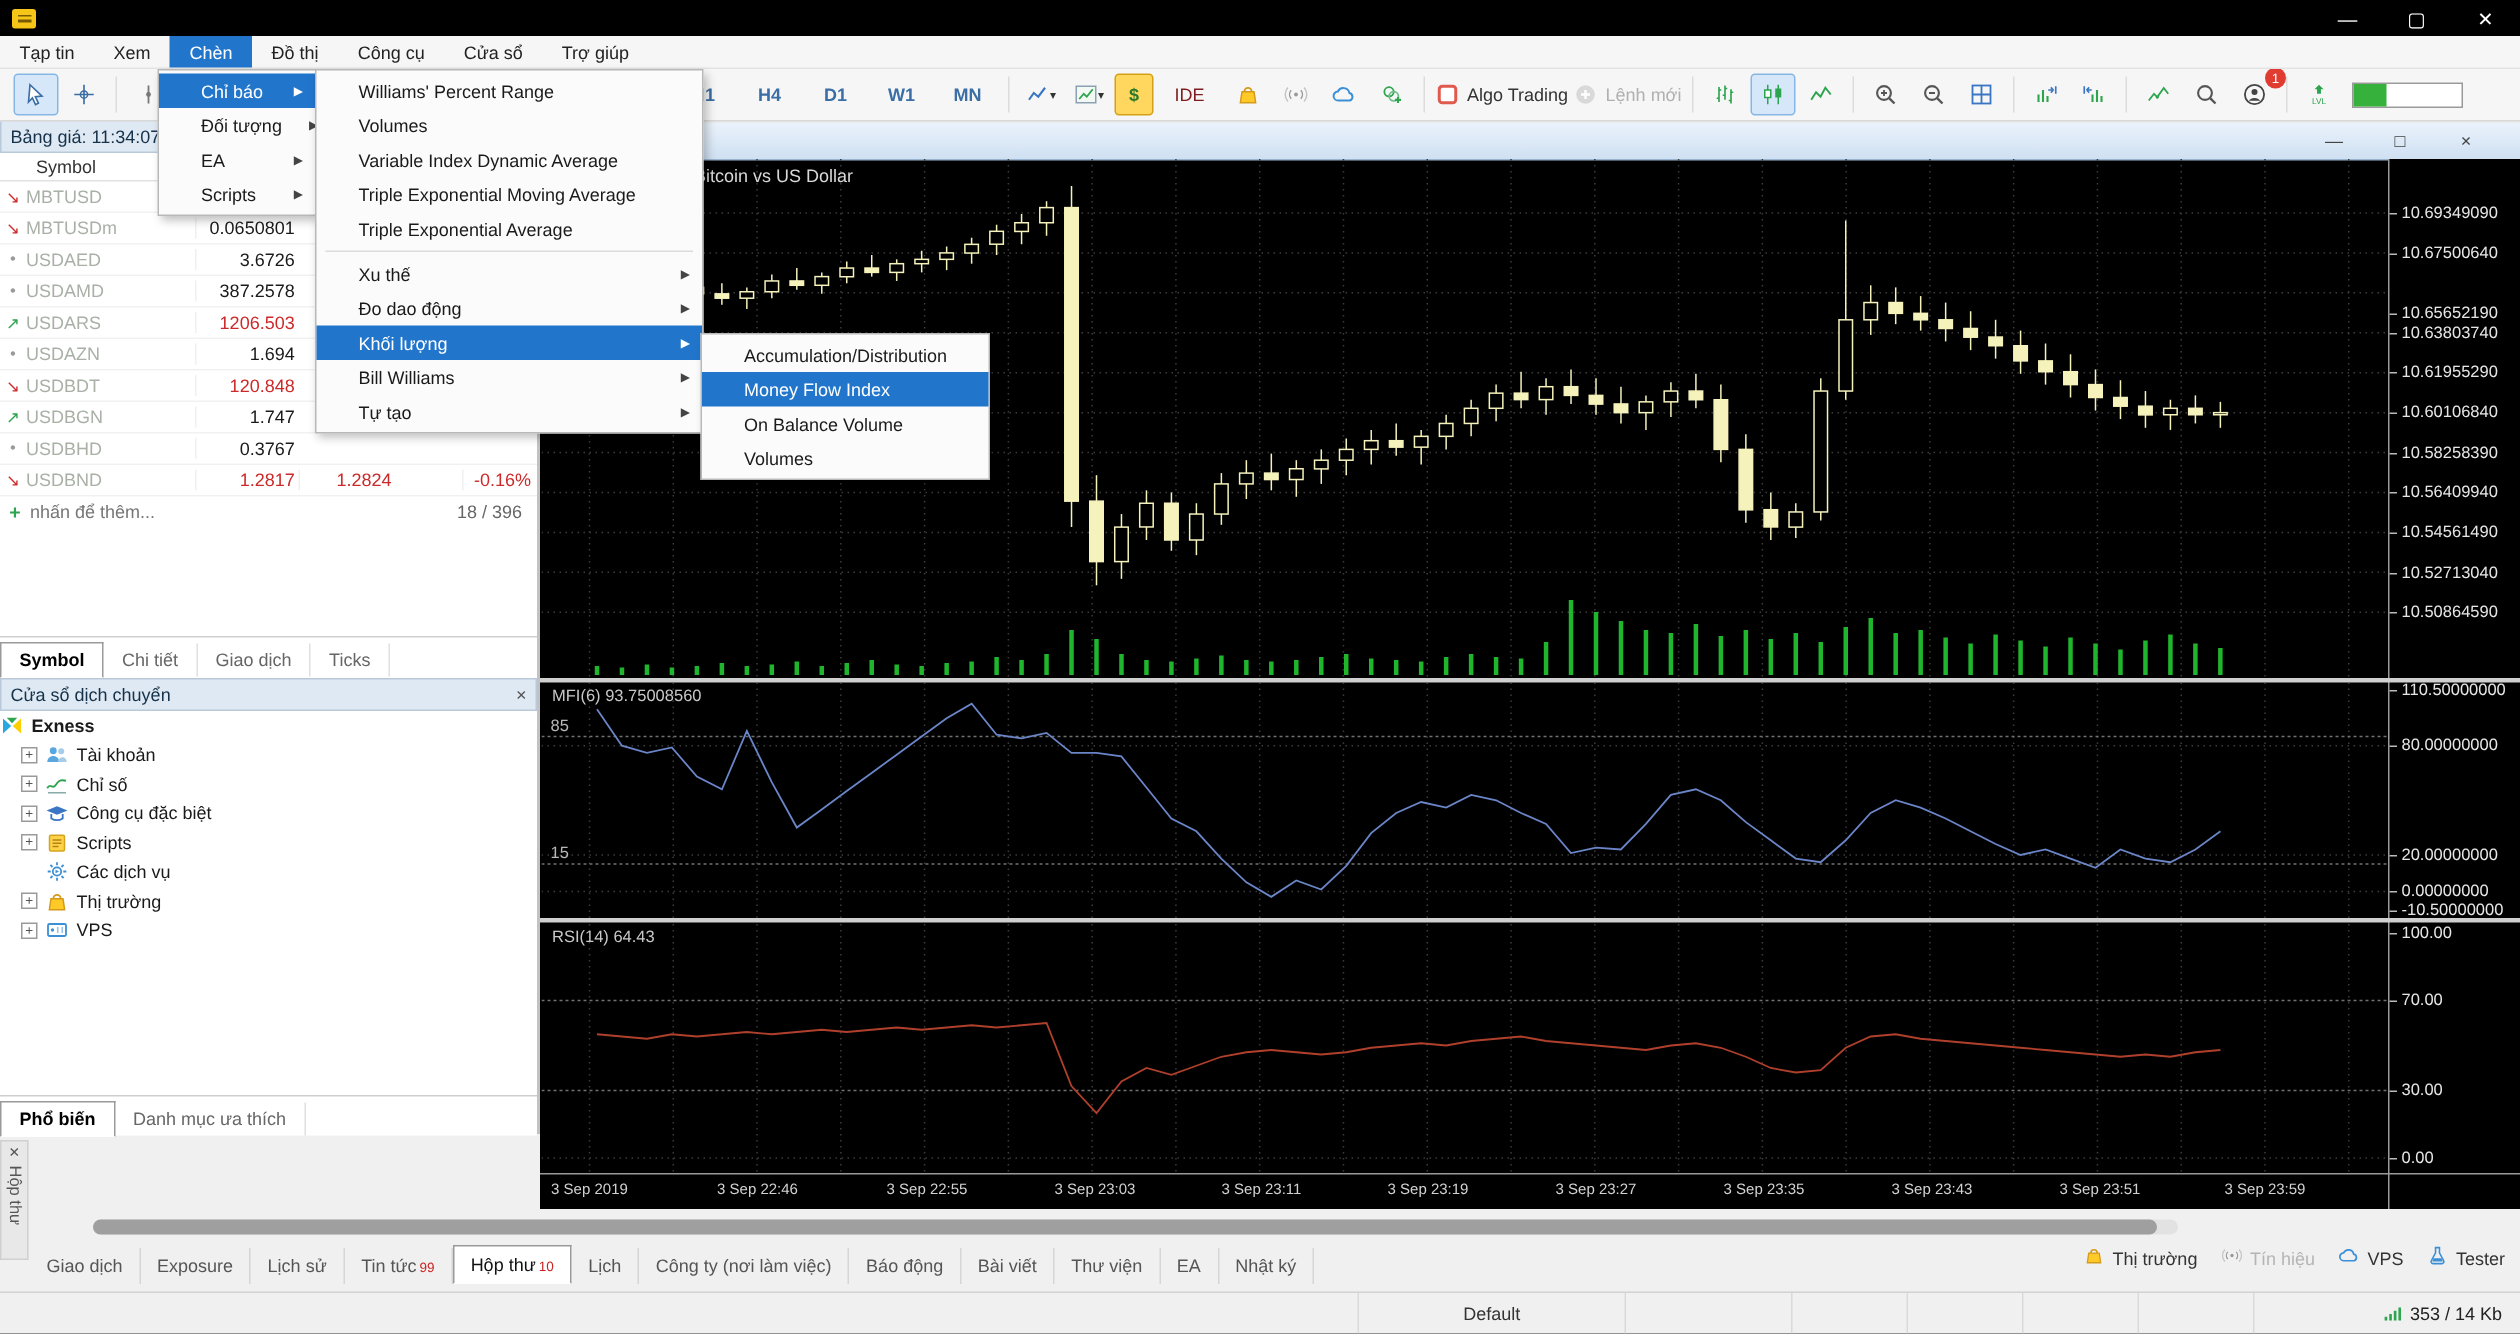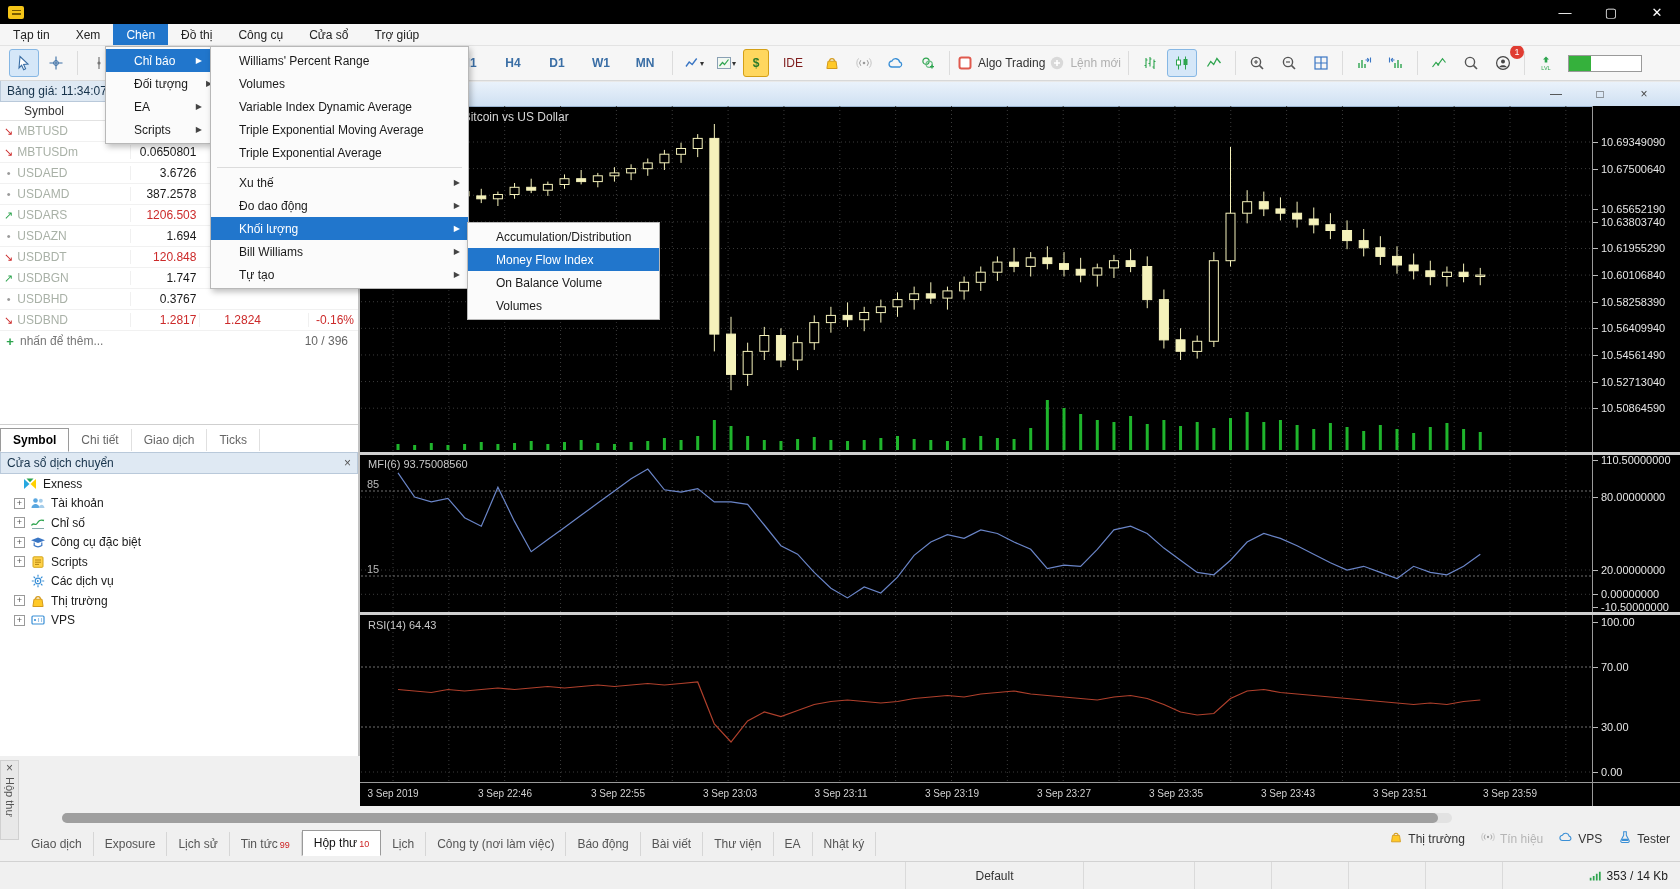--- a/index.html
+++ b/index.html
@@ -379,34 +379,34 @@
         <span class="mw-arrow down">↘</span>
         <span class="mw-sym">USDBND</span>
         <span class="mw-bid red">1.2817</span>
         <span class="mw-ask red">1.2824</span>
         <span class="mw-chg red">-0.16%</span>
       </div>
     </div>
   <div id="mw-add">
     <span class="plus">+</span>
     <span>nhấn để thêm...</span>
-    <span id="mw-count">10 / 396</span>
+    <span id="mw-count">18 / 396</span>
   </div>
   <div class="panel-tabs" style="top:344px;" id="mw-tabs">
       <div class="ptab active">Symbol</div>
       <div class="ptab">Chi tiết</div>
       <div class="ptab">Giao dịch</div>
       <div class="ptab">Ticks</div>
     </div>
   <div class="dock-header" style="position:absolute;top:372px;left:0;right:0;">
     <span>Cửa sổ dịch chuyển</span>
     <span class="close-x">×</span>
   </div>
   <div id="nav-tree" style="position:absolute;top:394px;left:0;right:0;">
-      <div class="tree-row" style="padding-left: 22px;">
+      <div class="tree-row" style="padding-left: 0; font-weight: bold;">
         <span class="tree-icon">
           <svg width="16" height="16" viewBox="0 0 16 16">
             <path d="M2 3l5.5 5L2 13z" fill="#27a8e0"></path>
             <path d="M14 3L8.5 8l5.5 5z" fill="#ffd000"></path>
             <path d="M4.5 2.5h7L8 6.2z" fill="#2da44e"></path>
           </svg>
         </span>
         <span>Exness</span>
       </div>
       <div class="tree-row" style="padding-left: 14px;">
@@ -476,20 +476,24 @@
         <span class="expander">+</span>
         <span class="tree-icon">
           <svg width="16" height="16" viewBox="0 0 16 16">
             <rect x="2" y="4" width="12" height="8" rx="1" fill="none" stroke="#3a8fd6" stroke-width="1.2"></rect>
             <circle cx="5" cy="8" r="1.1" fill="#3a8fd6"></circle>
             <path d="M8.5 6v4M11.5 6v4" stroke="#9cc4e8" stroke-width="1.1"></path>
           </svg>
         </span>
         <span>VPS</span>
       </div>
+    </div>
+  <div class="panel-tabs" style="top:650px;" id="nav-tabs">
+      <div class="ptab active">Phổ biến</div>
+      <div class="ptab">Danh mục ưa thích</div>
     </div>
 </div>
 
 <div id="toolbox">
   <div id="side-tab">
     <span>×</span>
     <span class="vtext">Hộp thư</span>
   </div>
   <div id="tb-scrollbar">
       <div></div>

